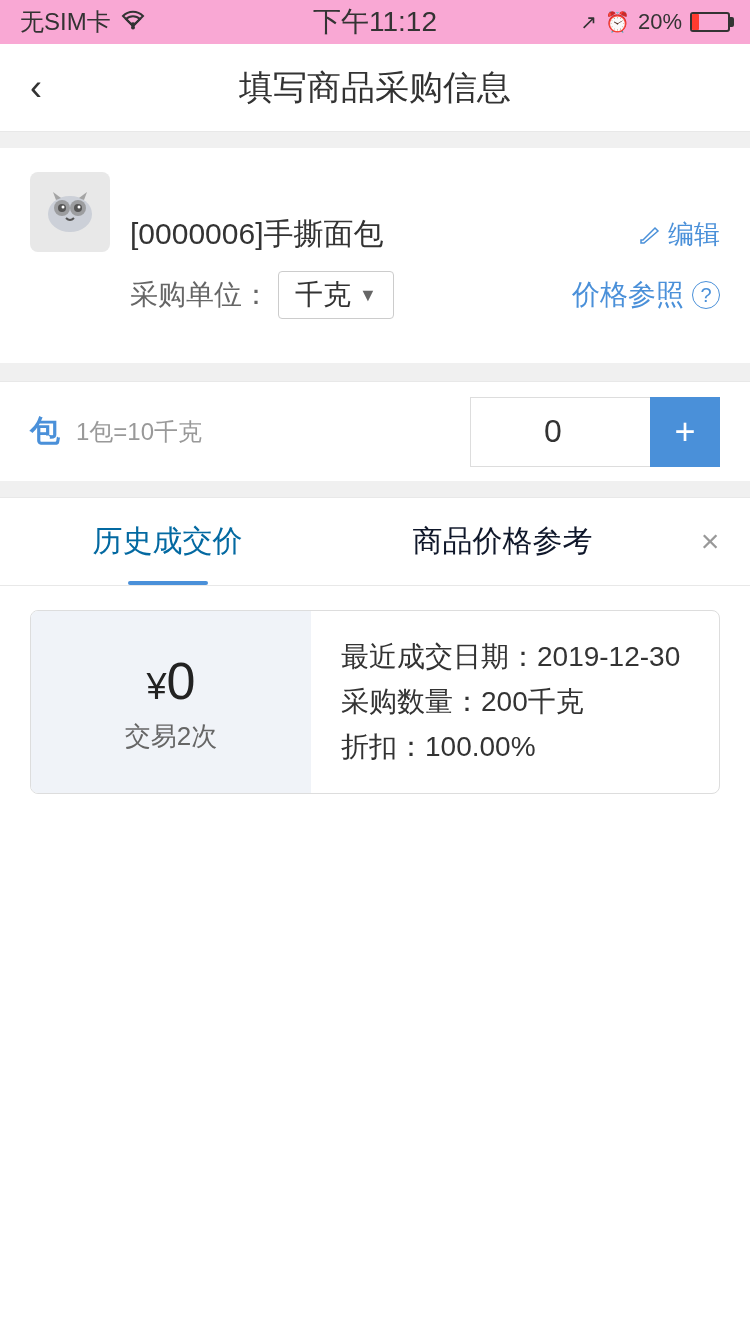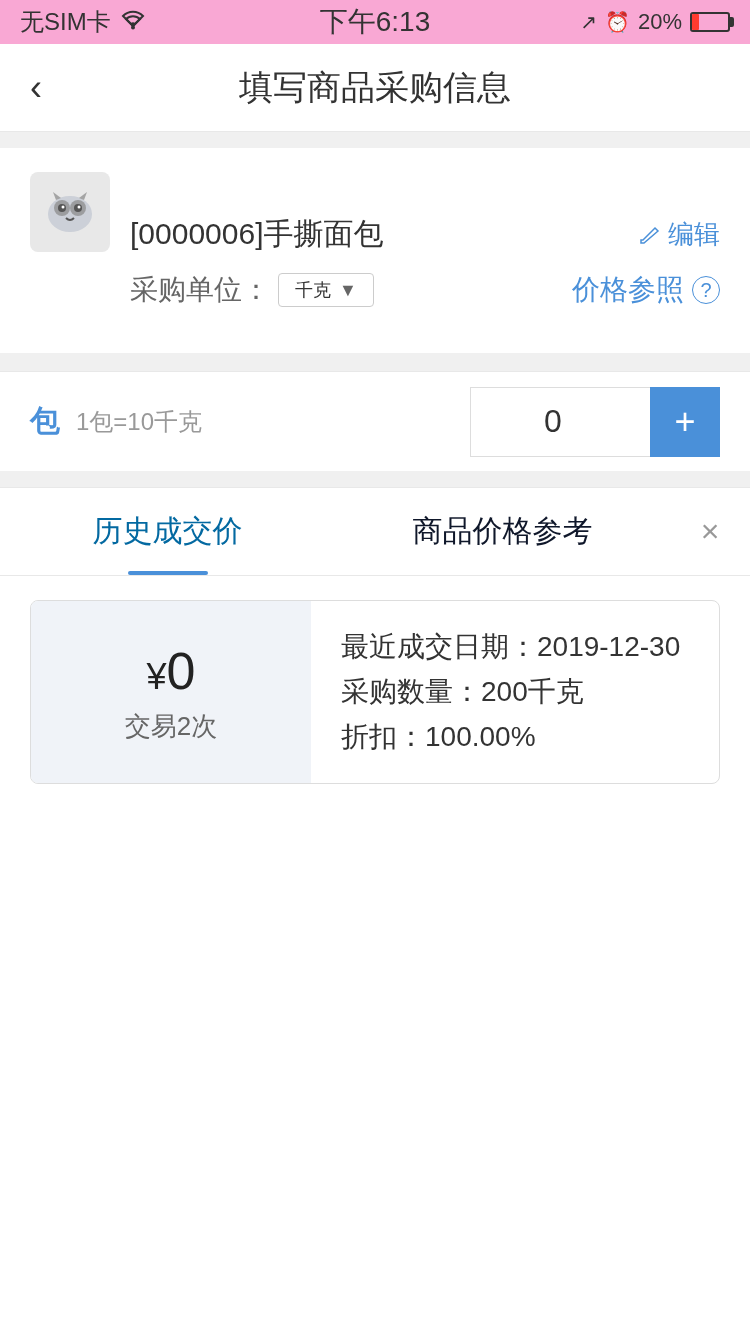--- a/index.html
+++ b/index.html
@@ -147,21 +147,21 @@
       gap: 24px;
     }
     .unit-label {
       font-size: 28px;
       color: #666;
     }
     .unit-select {
       border: 1px solid #ccc;
       border-radius: 4px;
       padding: 4px 16px;
-      font-size: 18px;
+      font-size: 28px;
       color: #333;
       background: #fff;
       display: inline-flex;
       align-items: center;
       gap: 8px;
       cursor: pointer;
     }
     .unit-select::after {
       content: '▼';
       font-size: 18px;
@@ -350,21 +350,21 @@
     <span>无SIM卡</span>
     <span>
       <svg width="28" height="22" viewBox="0 0 28 22" fill="none">
         <path d="M14 18l2.5-2.5a3.5 3.5 0 00-5 0L14 18z" fill="#333"></path>
         <path d="M14 18L7 11a10 10 0 0114 0L14 18z" fill="none" stroke="#333" stroke-width="2" fill-rule="evenodd"></path>
         <path d="M14 18L4 8a14 14 0 0120 0L14 18z" fill="none" stroke="#333" stroke-width="2"></path>
         <circle cx="14" cy="19.5" r="2" fill="#333"></circle>
       </svg>
     </span>
   </div>
-  <div class="status-center">下午6:13</div>
+  <div class="status-center">下午11:12</div>
   <div class="status-right">
     <span style="font-size:20px;">↗</span>
     <span style="font-size:20px;">⏰</span>
     <span>20%</span>
     <div class="battery-body">
       <div class="battery-fill"></div>
     </div>
   </div>
 </div>
 

